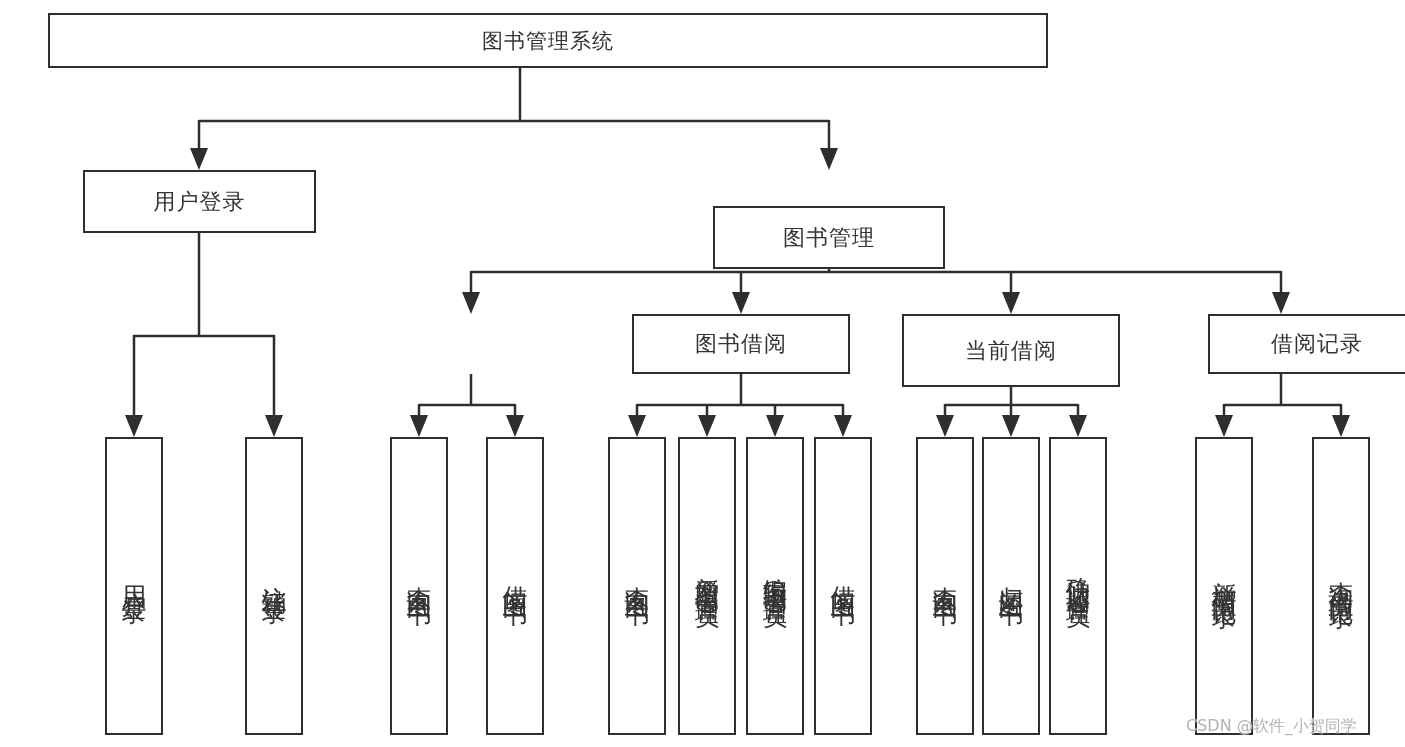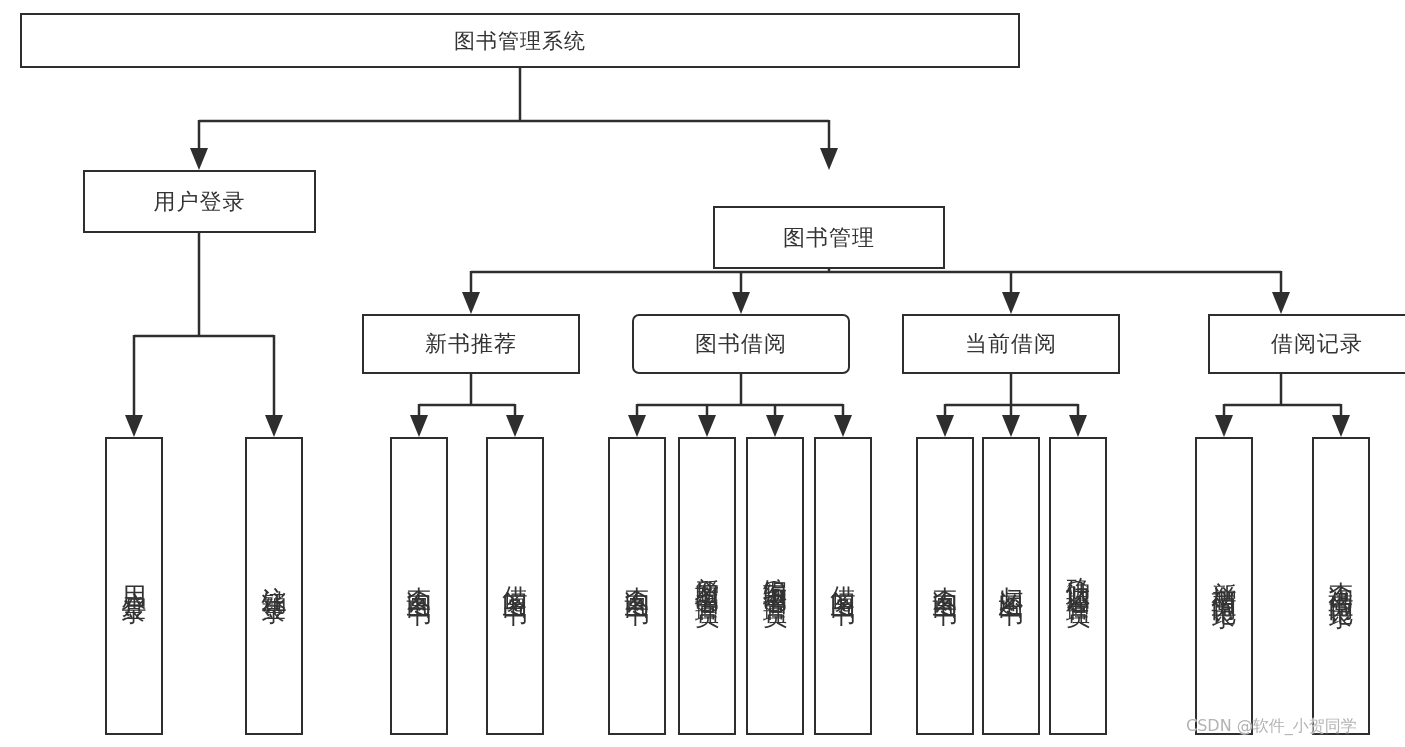--- a/index.html
+++ b/index.html
@@ -23,21 +23,21 @@
     background: #ffffff;
     border: 2.5px solid #2e2e2e;
     display: flex;
     align-items: center;
     justify-content: center;
     color: #333333;
     font-size: 22px;
     letter-spacing: 1px;
     z-index: 2;
   }
-  .hbox.root { font-size: 21px; }
+  .hbox.root { font-size: 21px; margin-left: 28px; }
   .vbox {
     position: absolute;
     box-sizing: border-box;
     top: 437px;
     width: 58px;
     height: 298px;
     background: #ffffff;
     border: 2.5px solid #2e2e2e;
     display: flex;
     align-items: center;
@@ -145,27 +145,24 @@
     <span>图书管理系统</span>
   </div>
 
   <div class="hbox" style="left:83px; top:170px; width:233px; height:63px;">
     <span>用户登录</span>
   </div>
   <div class="hbox" style="left:713px; top:170px; width:232px; height:63px;margin-top:36px;">
     <span>图书管理</span>
   </div>
 
-  <div class="hbox" style="left:362px; top:314px; width:218px; height:60px;">
-    <span>新书推荐</span>
-  </div>
-  <div class="hbox" style="left:632px; top:314px; width:218px; height:60px;border-radius:7px;">
+  <div class="hbox" style="left:632px; top:314px; width:218px; height:60px;">
     <span>图书借阅</span>
   </div>
-  <div class="hbox" style="left:902px; top:314px; width:218px; height:60px;">
+  <div class="hbox" style="left:902px; top:314px; width:218px; height:73px;">
     <span>当前借阅</span>
   </div>
   <div class="hbox" style="left:1208px; top:314px; width:218px; height:60px;">
     <span>借阅记录</span>
   </div>
 
   <div class="vbox" style="left:105px;">
     <span class="vlabel">用户登录</span>
   </div>
   <div class="vbox" style="left:245px;">

